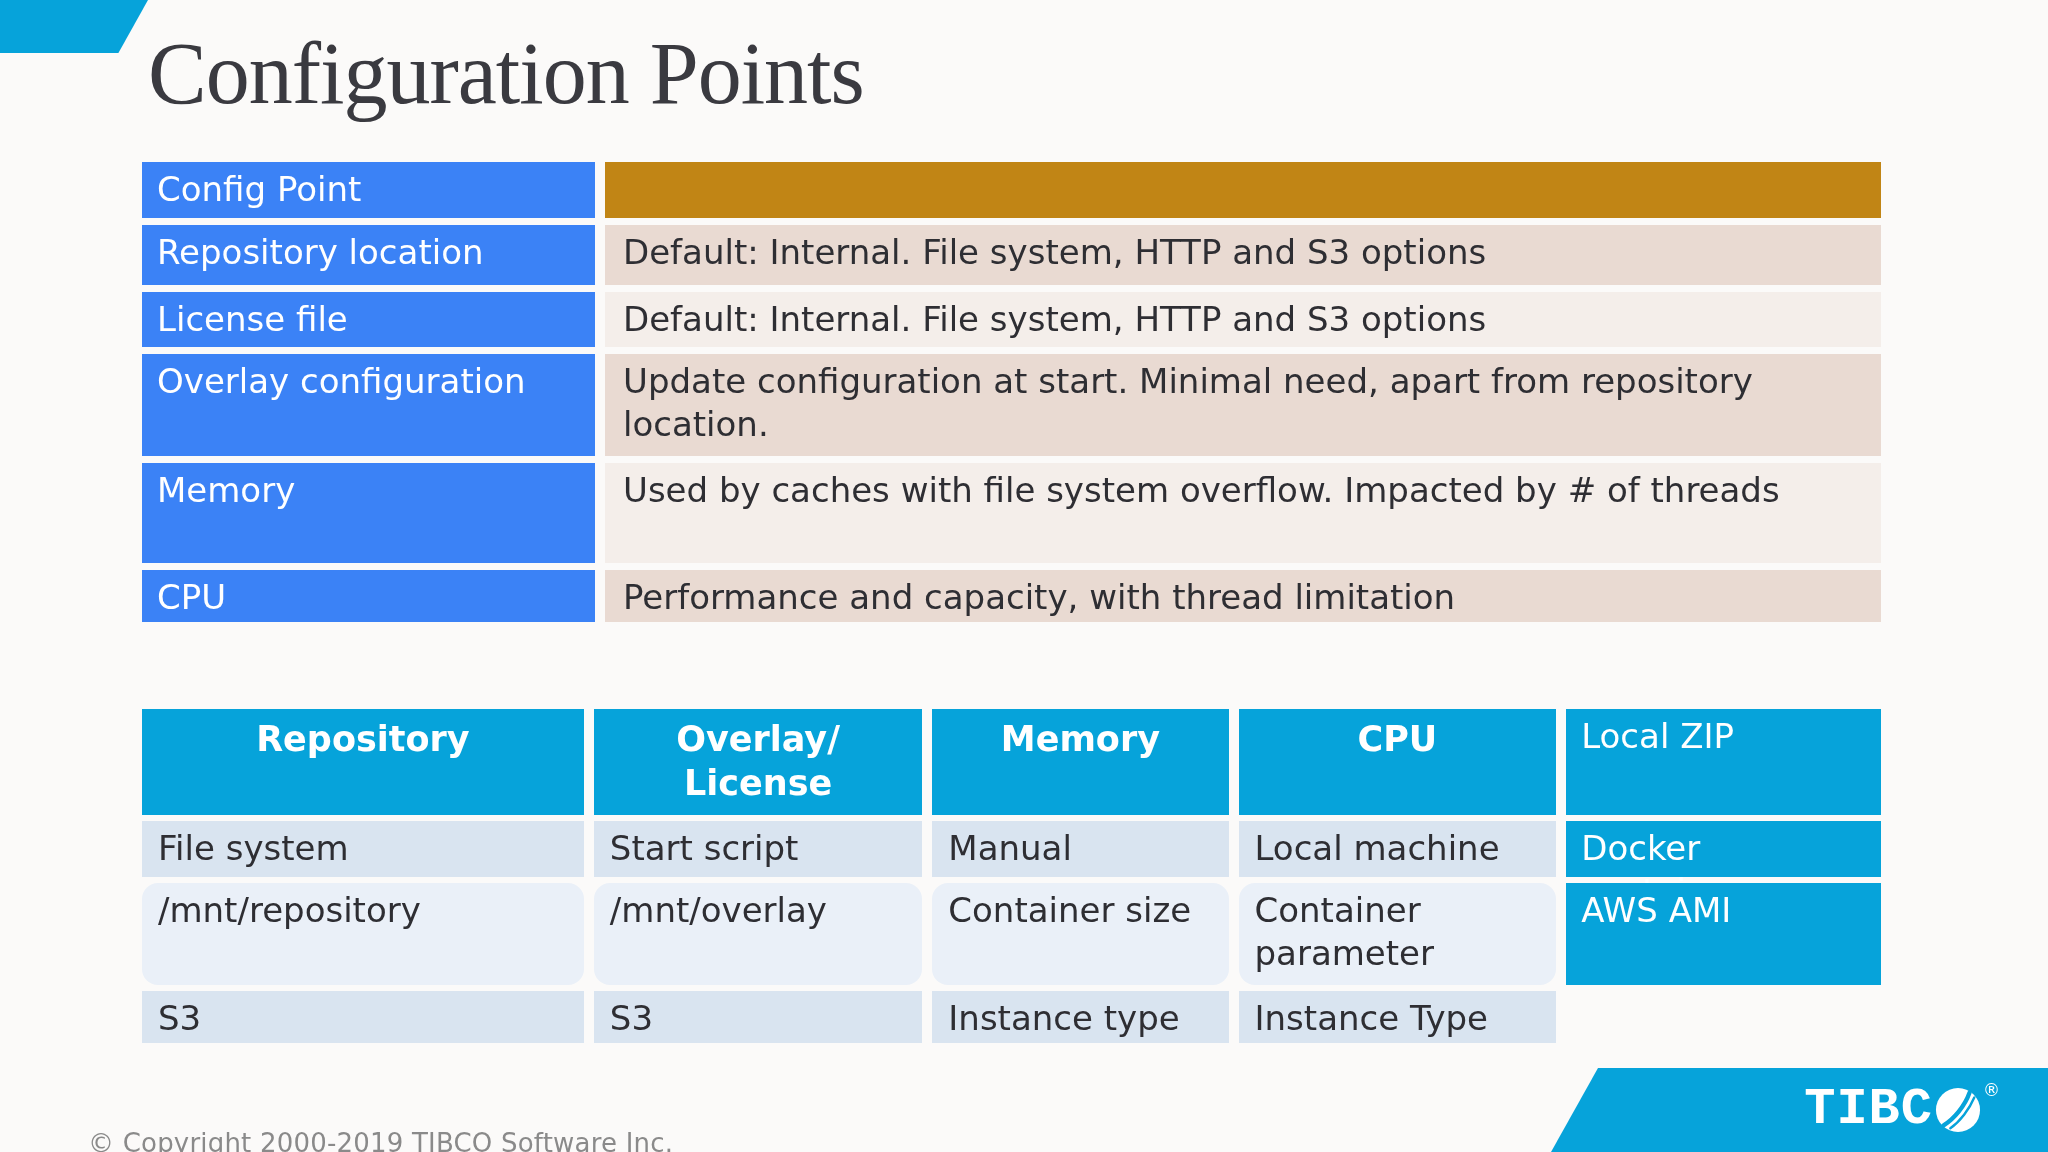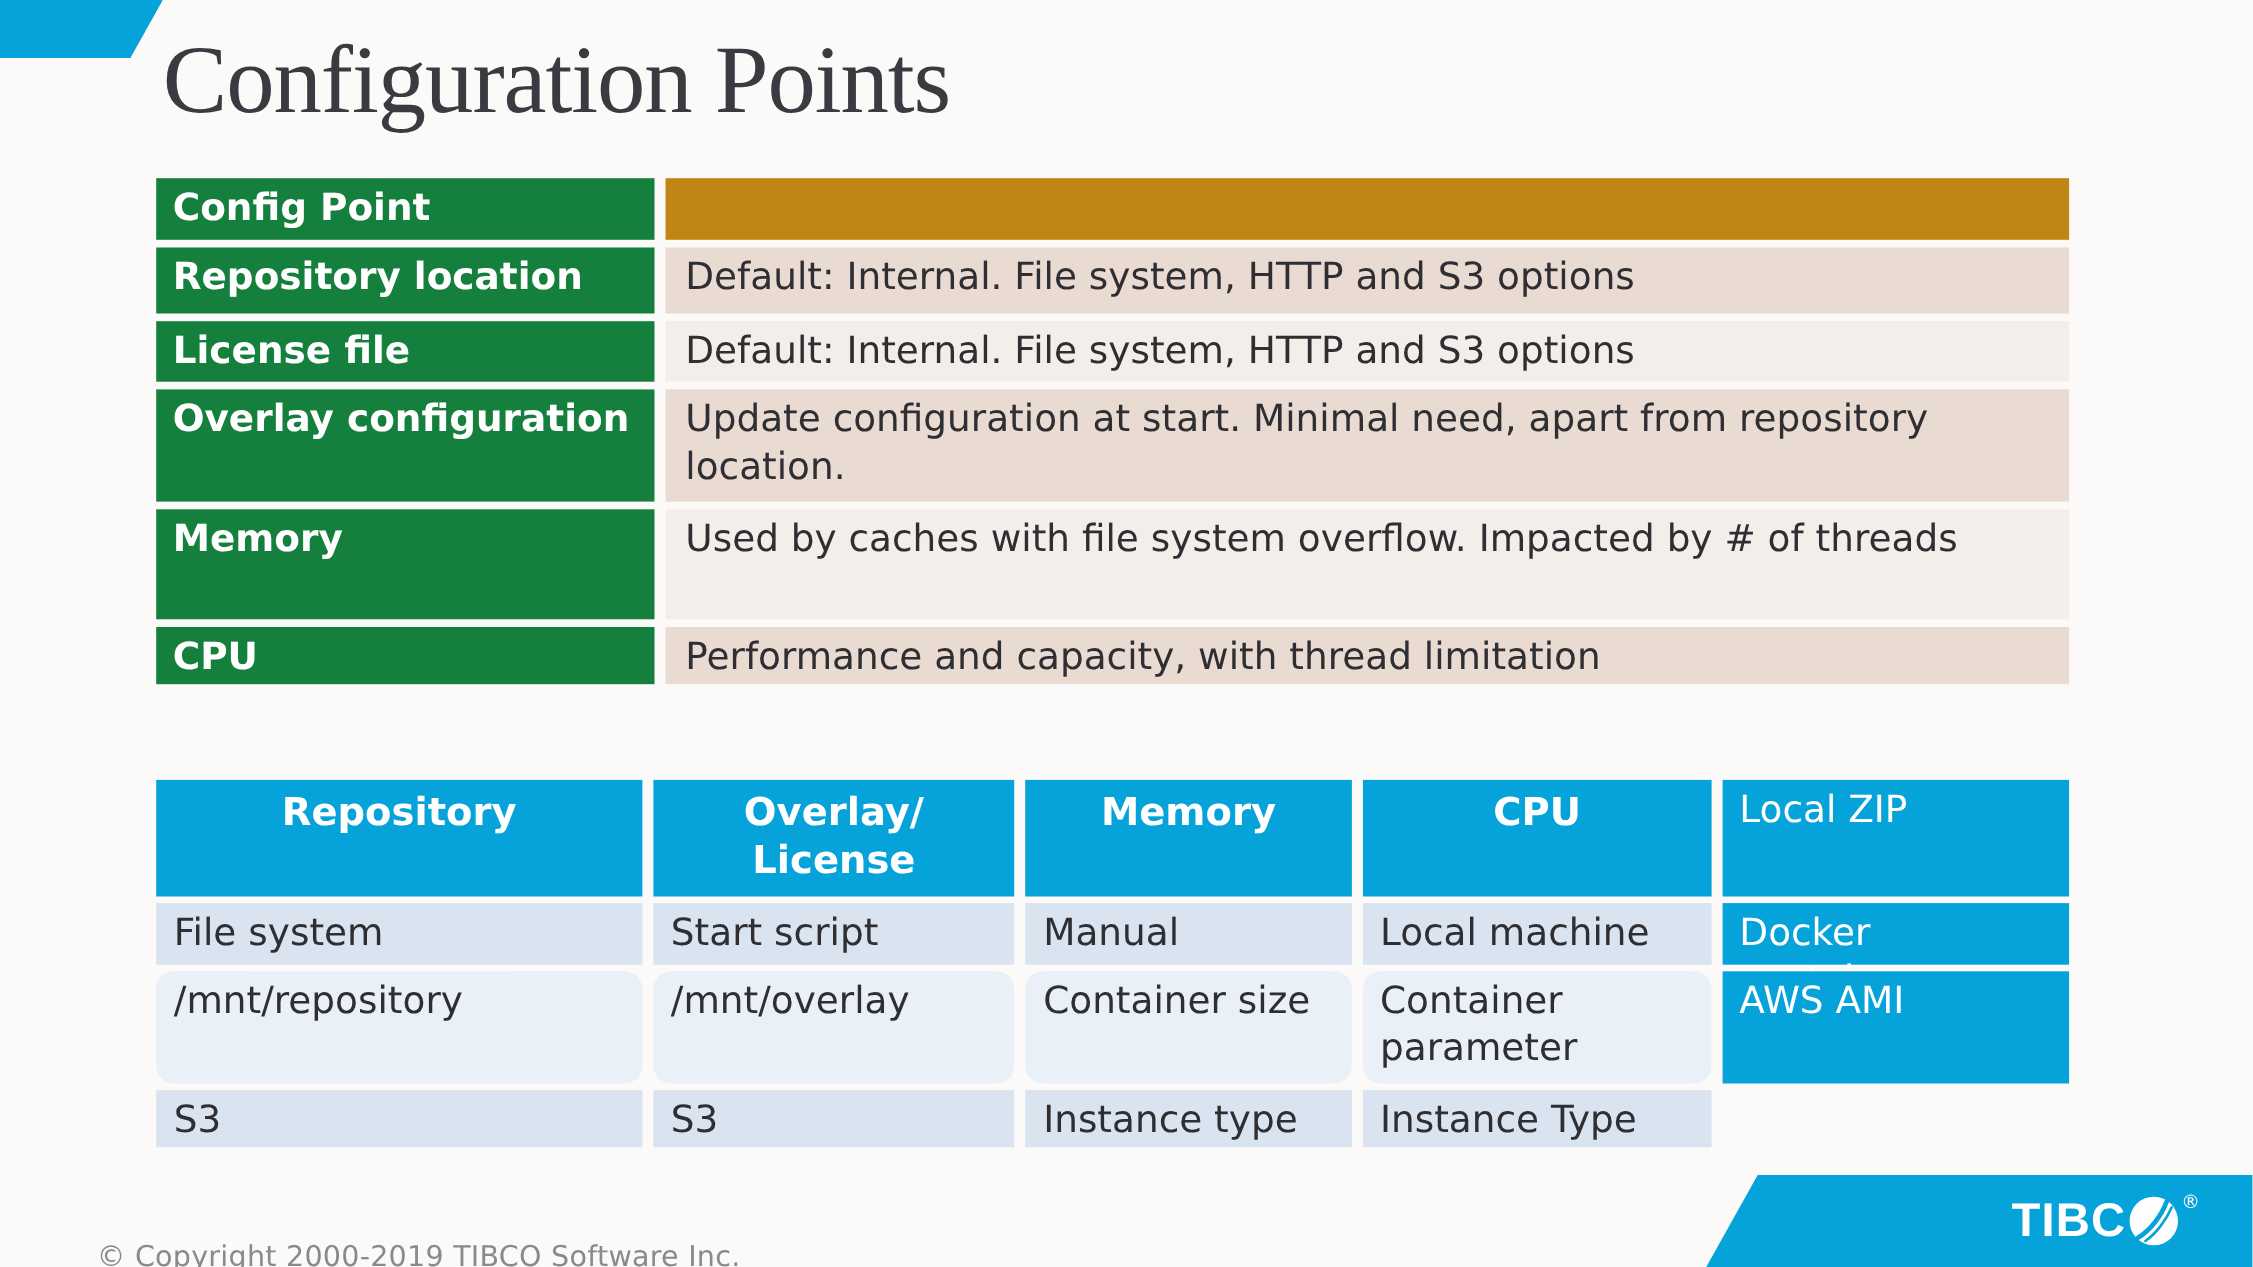--- a/index.html
+++ b/index.html
@@ -43,23 +43,23 @@
     left: 142px; top: 162px;
     width: 1739px;
     display: grid;
     grid-template-columns: 453px 1fr;
     grid-template-rows: 56px 60px 55px 102px 100px 52px;
     gap: 7px 10px;
     font-size: 34px;
     line-height: 1.25;
   }
   .ct-label {
-    background: #15803d;
-    color: #ffffff;
-    font-weight: bold;
+    background: #3b82f6;
+    color: #ffffff;
+    font-weight: normal;
     padding: 6px 10px 4px 15px;
   }
   .ct-header-value {
     background: #c18515;
   }
   .ct-value {
     color: #2e2e33;
     padding: 6px 14px 4px 18px;
   }
   .shade-dark  { background: #e9dad2; }
@@ -118,22 +118,22 @@
     align-items: center;
     justify-content: flex-end;
     padding-right: 48px;
   }
   .tibco-logo {
     display: flex;
     align-items: center;
     color: #ffffff;
   }
   .tibco-wordmark {
-    font-family: Liberation Sans, sans-serif;
-    font-size: 43px;
+    font-family: Liberation Mono, monospace;
+    font-size: 52px;
     font-weight: bold;
     letter-spacing: 1px;
     line-height: 1;
   }
   .tibco-o {
     width: 46px; height: 46px;
     margin-left: 2px;
     display: block;
   }
   .tibco-reg {

